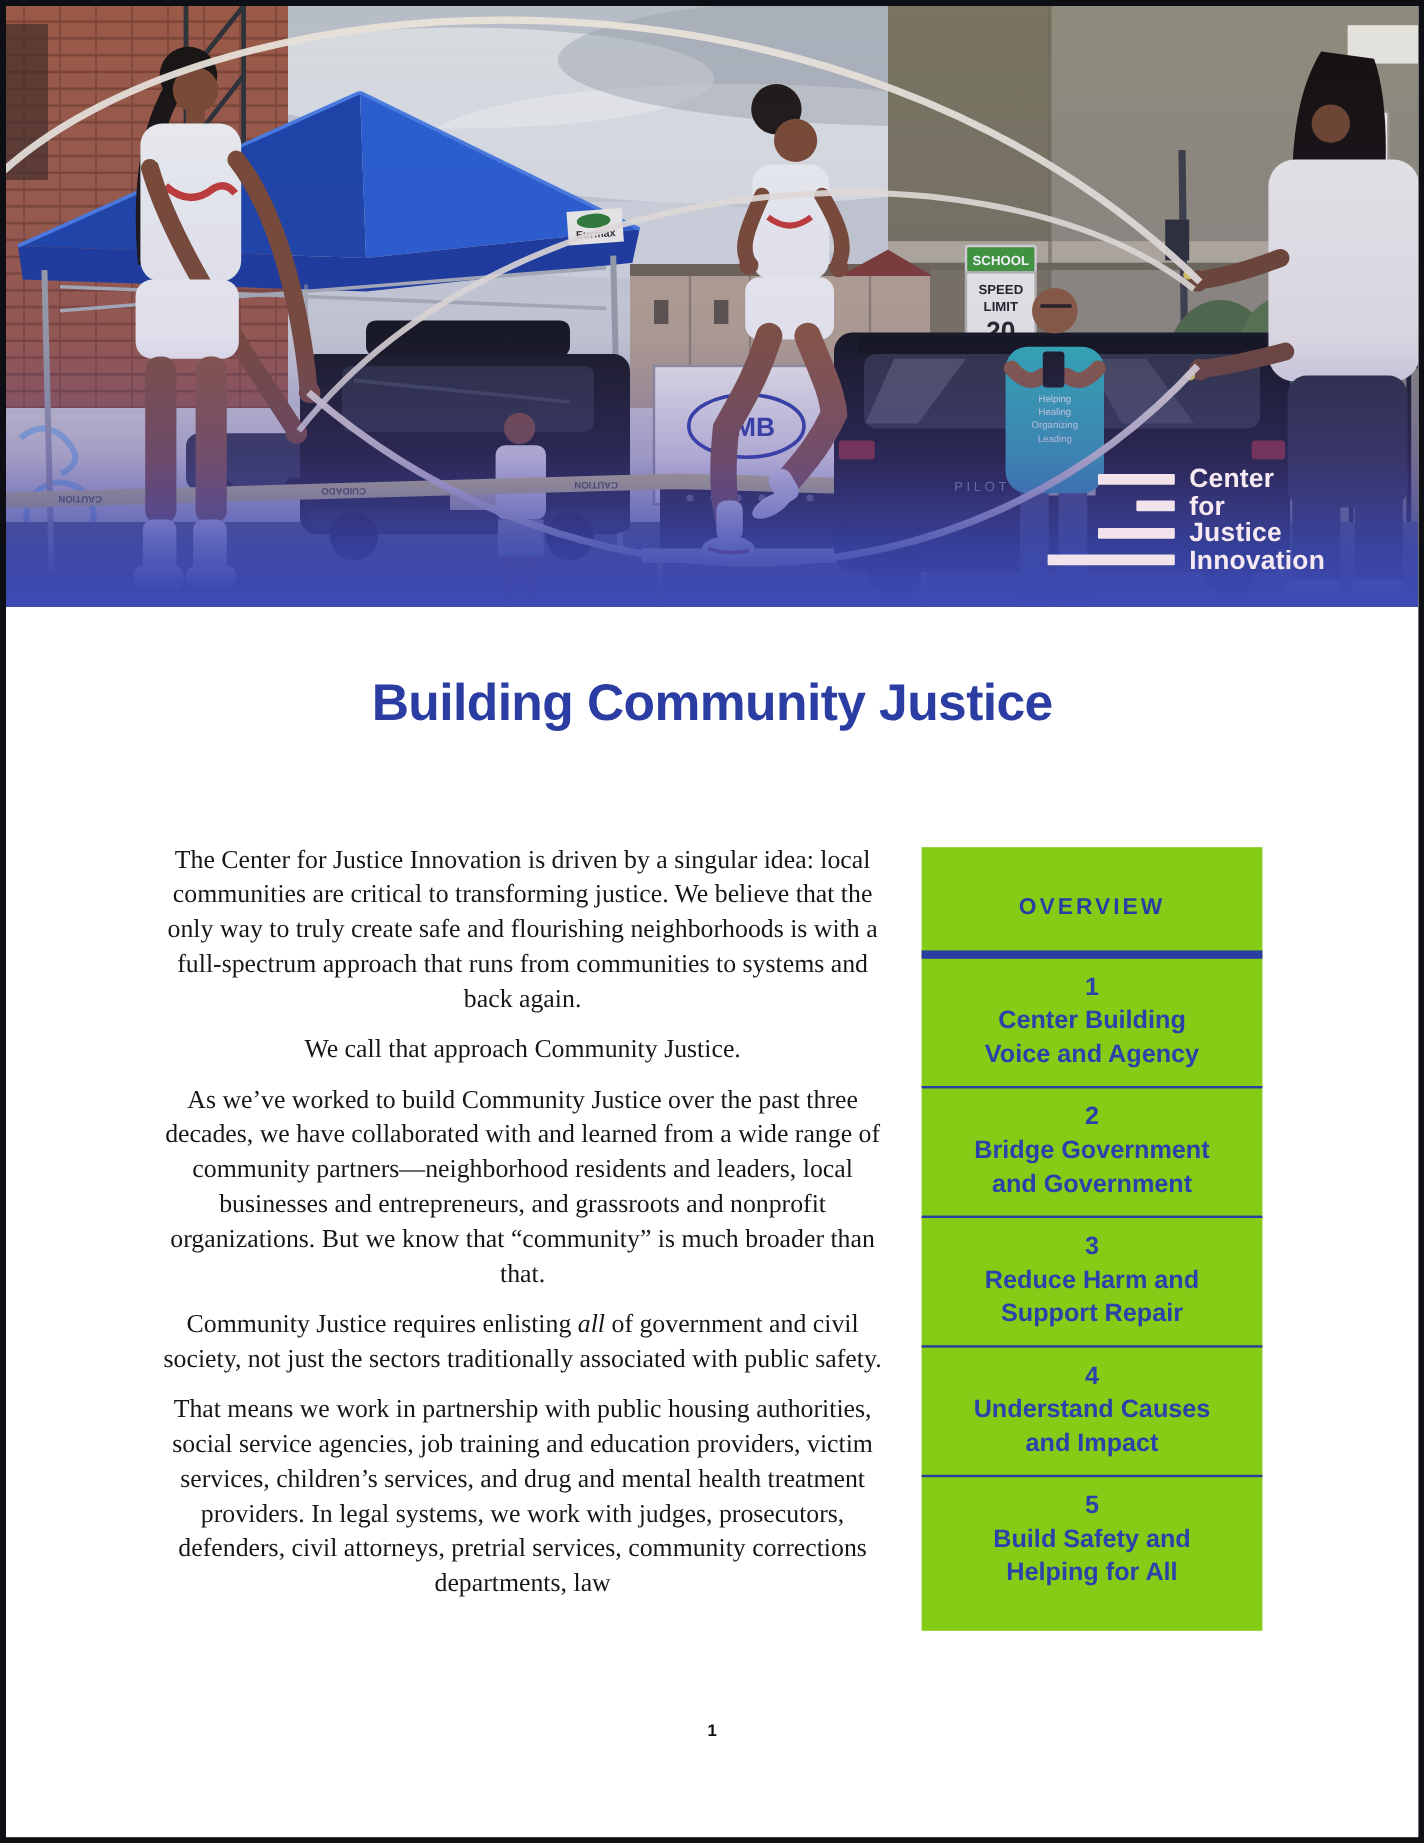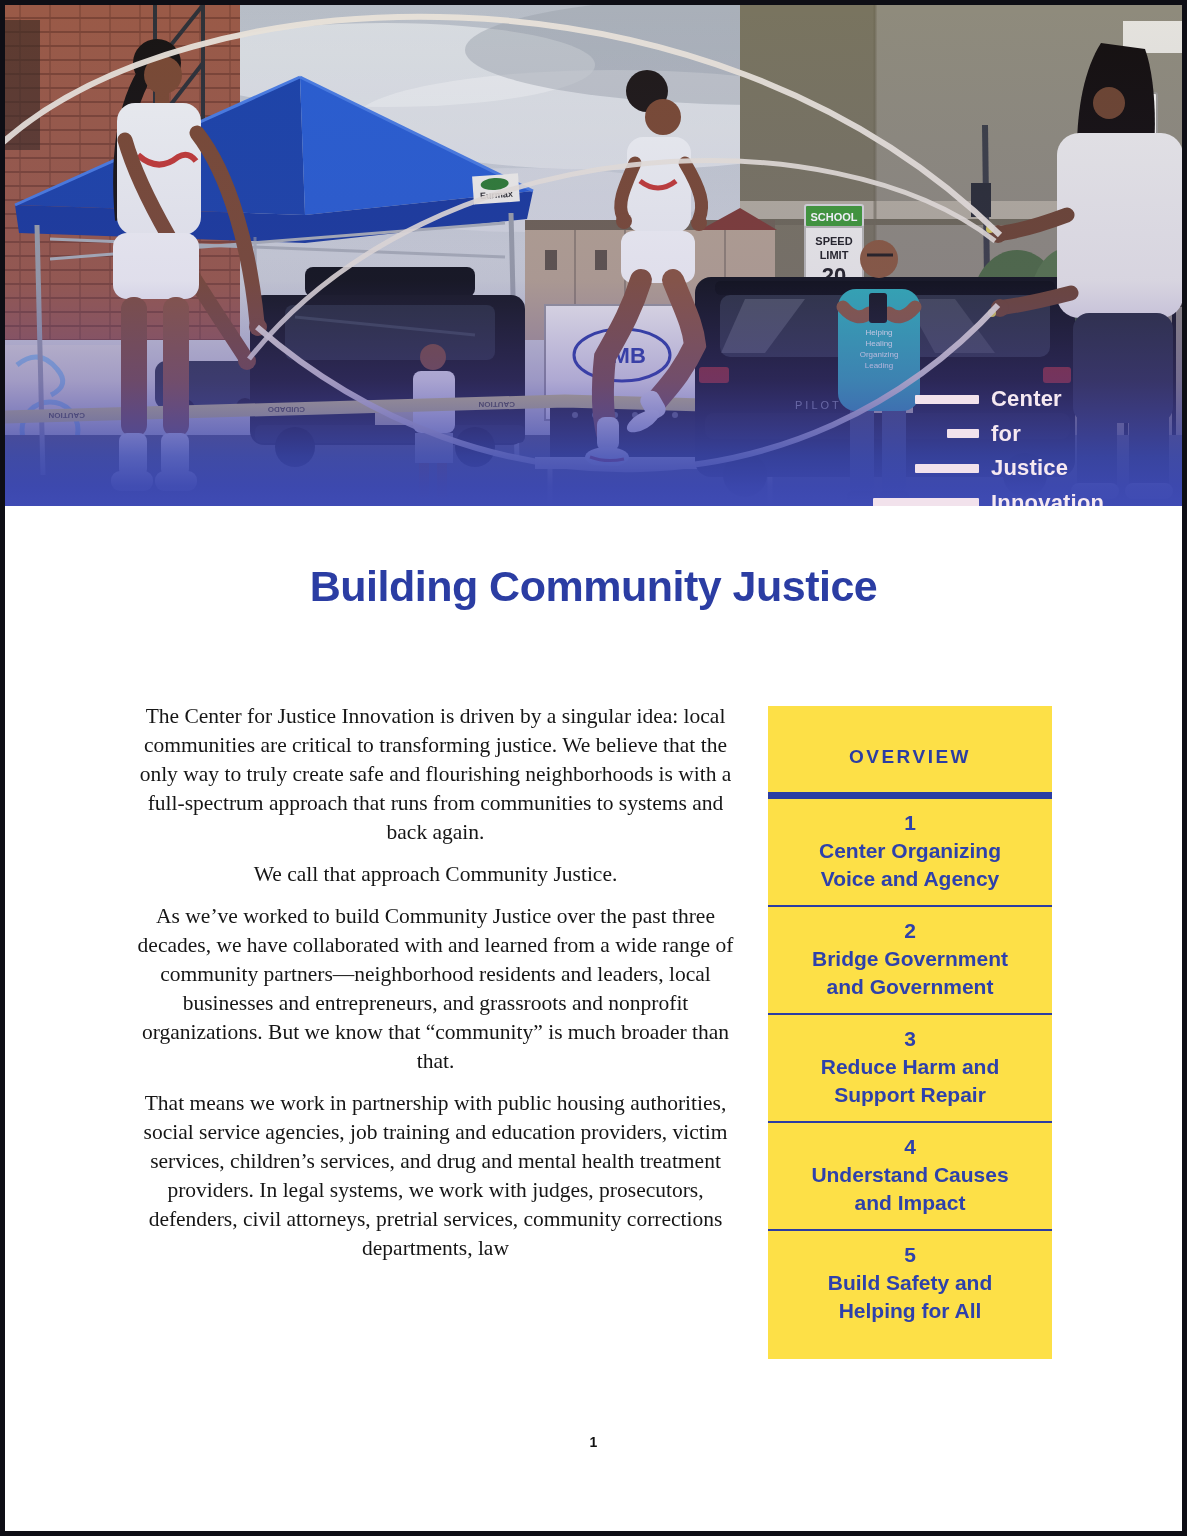--- a/index.html
+++ b/index.html
@@ -10,21 +10,21 @@
     border:5px solid #0e0e15;
     background:#ffffff;
     overflow:hidden;
     font-family:"Liberation Sans", sans-serif;
   }
   
   .hero { position:absolute; left:0; top:0; width:1177px; height:501px; overflow:hidden; }
   .hero svg { display:block; width:1177px; height:501px; }
   .logo {
     position:absolute; left:862px; top:384px;
-    display:flex; flex-direction:column; gap:14px;
+    display:flex; flex-direction:column; gap:2px;
   }
   .logo-row { display:flex; align-items:center; height:20.5px; }
   .logo-bar-cell { width:112px; display:flex; justify-content:flex-end; }
   .logo-bar { height:9px; background:#f2e2ec; border-radius:1px; }
   .logo-bar.w1 { width:64px; } .logo-bar.w2 { width:32px; }
   .logo-bar.w3 { width:64px; } .logo-bar.w4 { width:106px; }
   .logo-text {
     margin-left:12px;
     font:600 22px/20px "Liberation Sans", sans-serif;
     color:#f6e9f1; letter-spacing:0.2px;
@@ -38,21 +38,21 @@
     position:absolute; left:130px; top:697px; width:601px;
     font:400 21.5px/29px "Liberation Serif", serif;
     color:#161616;
     text-align:center;
   }
   .body-col p { margin:0 0 13px 0; }
   .body-col em { font-style:italic; }
   
   .sidebar {
     position:absolute; left:763px; top:701px; width:284px; height:653px;
-    background:#fde047; box-sizing:border-box;
+    background:#84cc16; box-sizing:border-box;
   }
   .sb-heading {
     padding-top:40px; text-align:center;
     font:700 19px/22px "Liberation Sans", sans-serif;
     letter-spacing:2.5px; color:#2b3da3;
   }
   .sb-rule { margin-top:24px; height:7px; background:#2b3da3; }
   .sb-item {
     padding:10px 8px 12px; text-align:center;
     font:700 21px/28px "Liberation Sans", sans-serif;
@@ -402,29 +402,30 @@
   </div>
 
   <div class="title-block">
     <div class="title-line1">Building Community Justice</div>
   </div>
 
   <div class="body-col">
     <p>The Center for Justice Innovation is driven by a singular idea: local communities are critical to transforming justice. We believe that the only way to truly create safe and flourishing neighborhoods is with a full-spectrum approach that runs from communities to systems and back again.</p>
     <p>We call that approach Community Justice.</p>
     <p>As we’ve worked to build Community Justice over the past three decades, we have collaborated with and learned from a wide range of community partners—neighborhood residents and leaders, local businesses and entrepreneurs, and grassroots and nonprofit organizations. But we know that “community” is much broader than that.</p>
+    <p><span>Community Justice requires enlisting </span><em>all</em><span> of government and civil society, not just the sectors traditionally associated with public safety.</span></p>
     <p>That means we work in partnership with public housing authorities, social service agencies, job training and education providers, victim services, children’s services, and drug and mental health treatment providers. In legal systems, we work with judges, prosecutors, defenders, civil attorneys, pretrial services, community corrections departments, law</p>
   </div>
 
   <div class="sidebar">
     <div class="sb-heading">OVERVIEW</div>
     <div class="sb-rule"></div>
     <div class="sb-item">
       <span class="sb-num">1</span>
-      <span>Center Organizing</span><br>
+      <span>Center Building</span><br>
       <span>Voice and Agency</span>
     </div>
     <div class="sb-item">
       <span class="sb-num">2</span>
       <span>Bridge Government</span><br>
       <span>and Government</span>
     </div>
     <div class="sb-item">
       <span class="sb-num">3</span>
       <span>Reduce Harm and</span><br>

